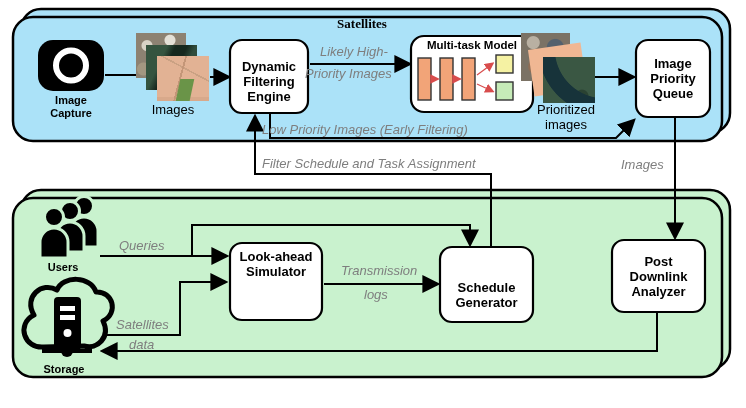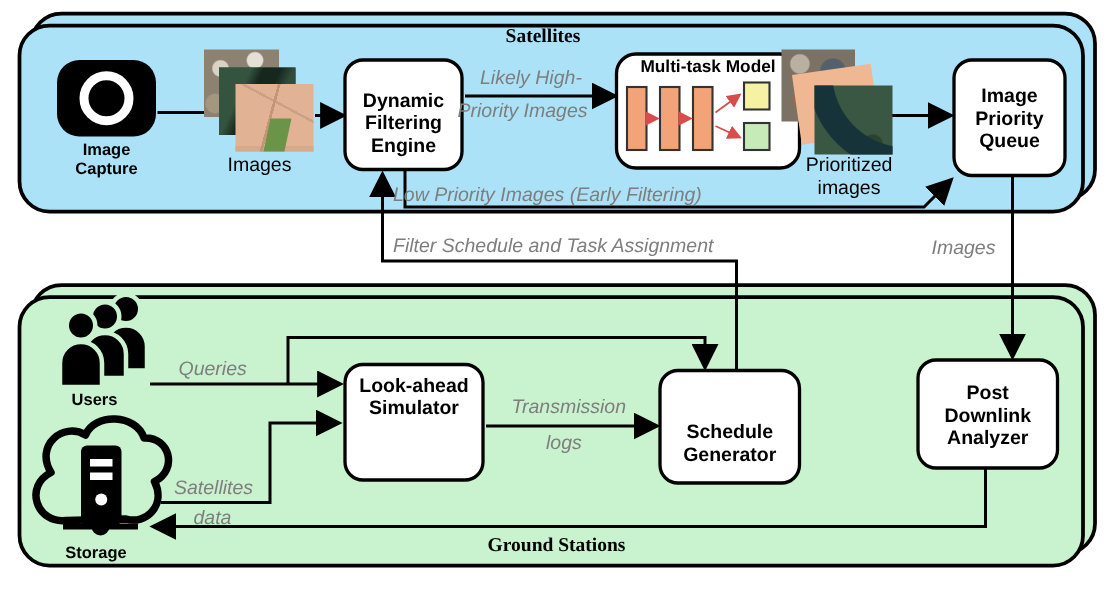--- a/index.html
+++ b/index.html
@@ -162,21 +162,20 @@
 <div class="thumb t-imgs-a"></div>
 <div class="thumb t-imgs-b"></div>
 <div class="thumb t-imgs-c">
       <div class="patch"></div>
     </div>
 <div class="thumb t-prio-a"></div>
 <div class="thumb t-prio-b"></div>
 <div class="thumb t-prio-c"></div>
 
 <div class="ttl" id="ttl-sat">Satellites</div>
-<div class="ttl" id="ttl-gnd">Ground Stations</div>
 
 <div class="bl" id="lbl-dfe">
   <span>Dynamic</span>
   <span>Filtering</span>
   <span>Engine</span>
 </div>
 <div class="bl" id="lbl-mtm">Multi-task Model</div>
 <div class="bl" id="lbl-ipq">
   <span>Image</span>
   <span>Priority</span>

